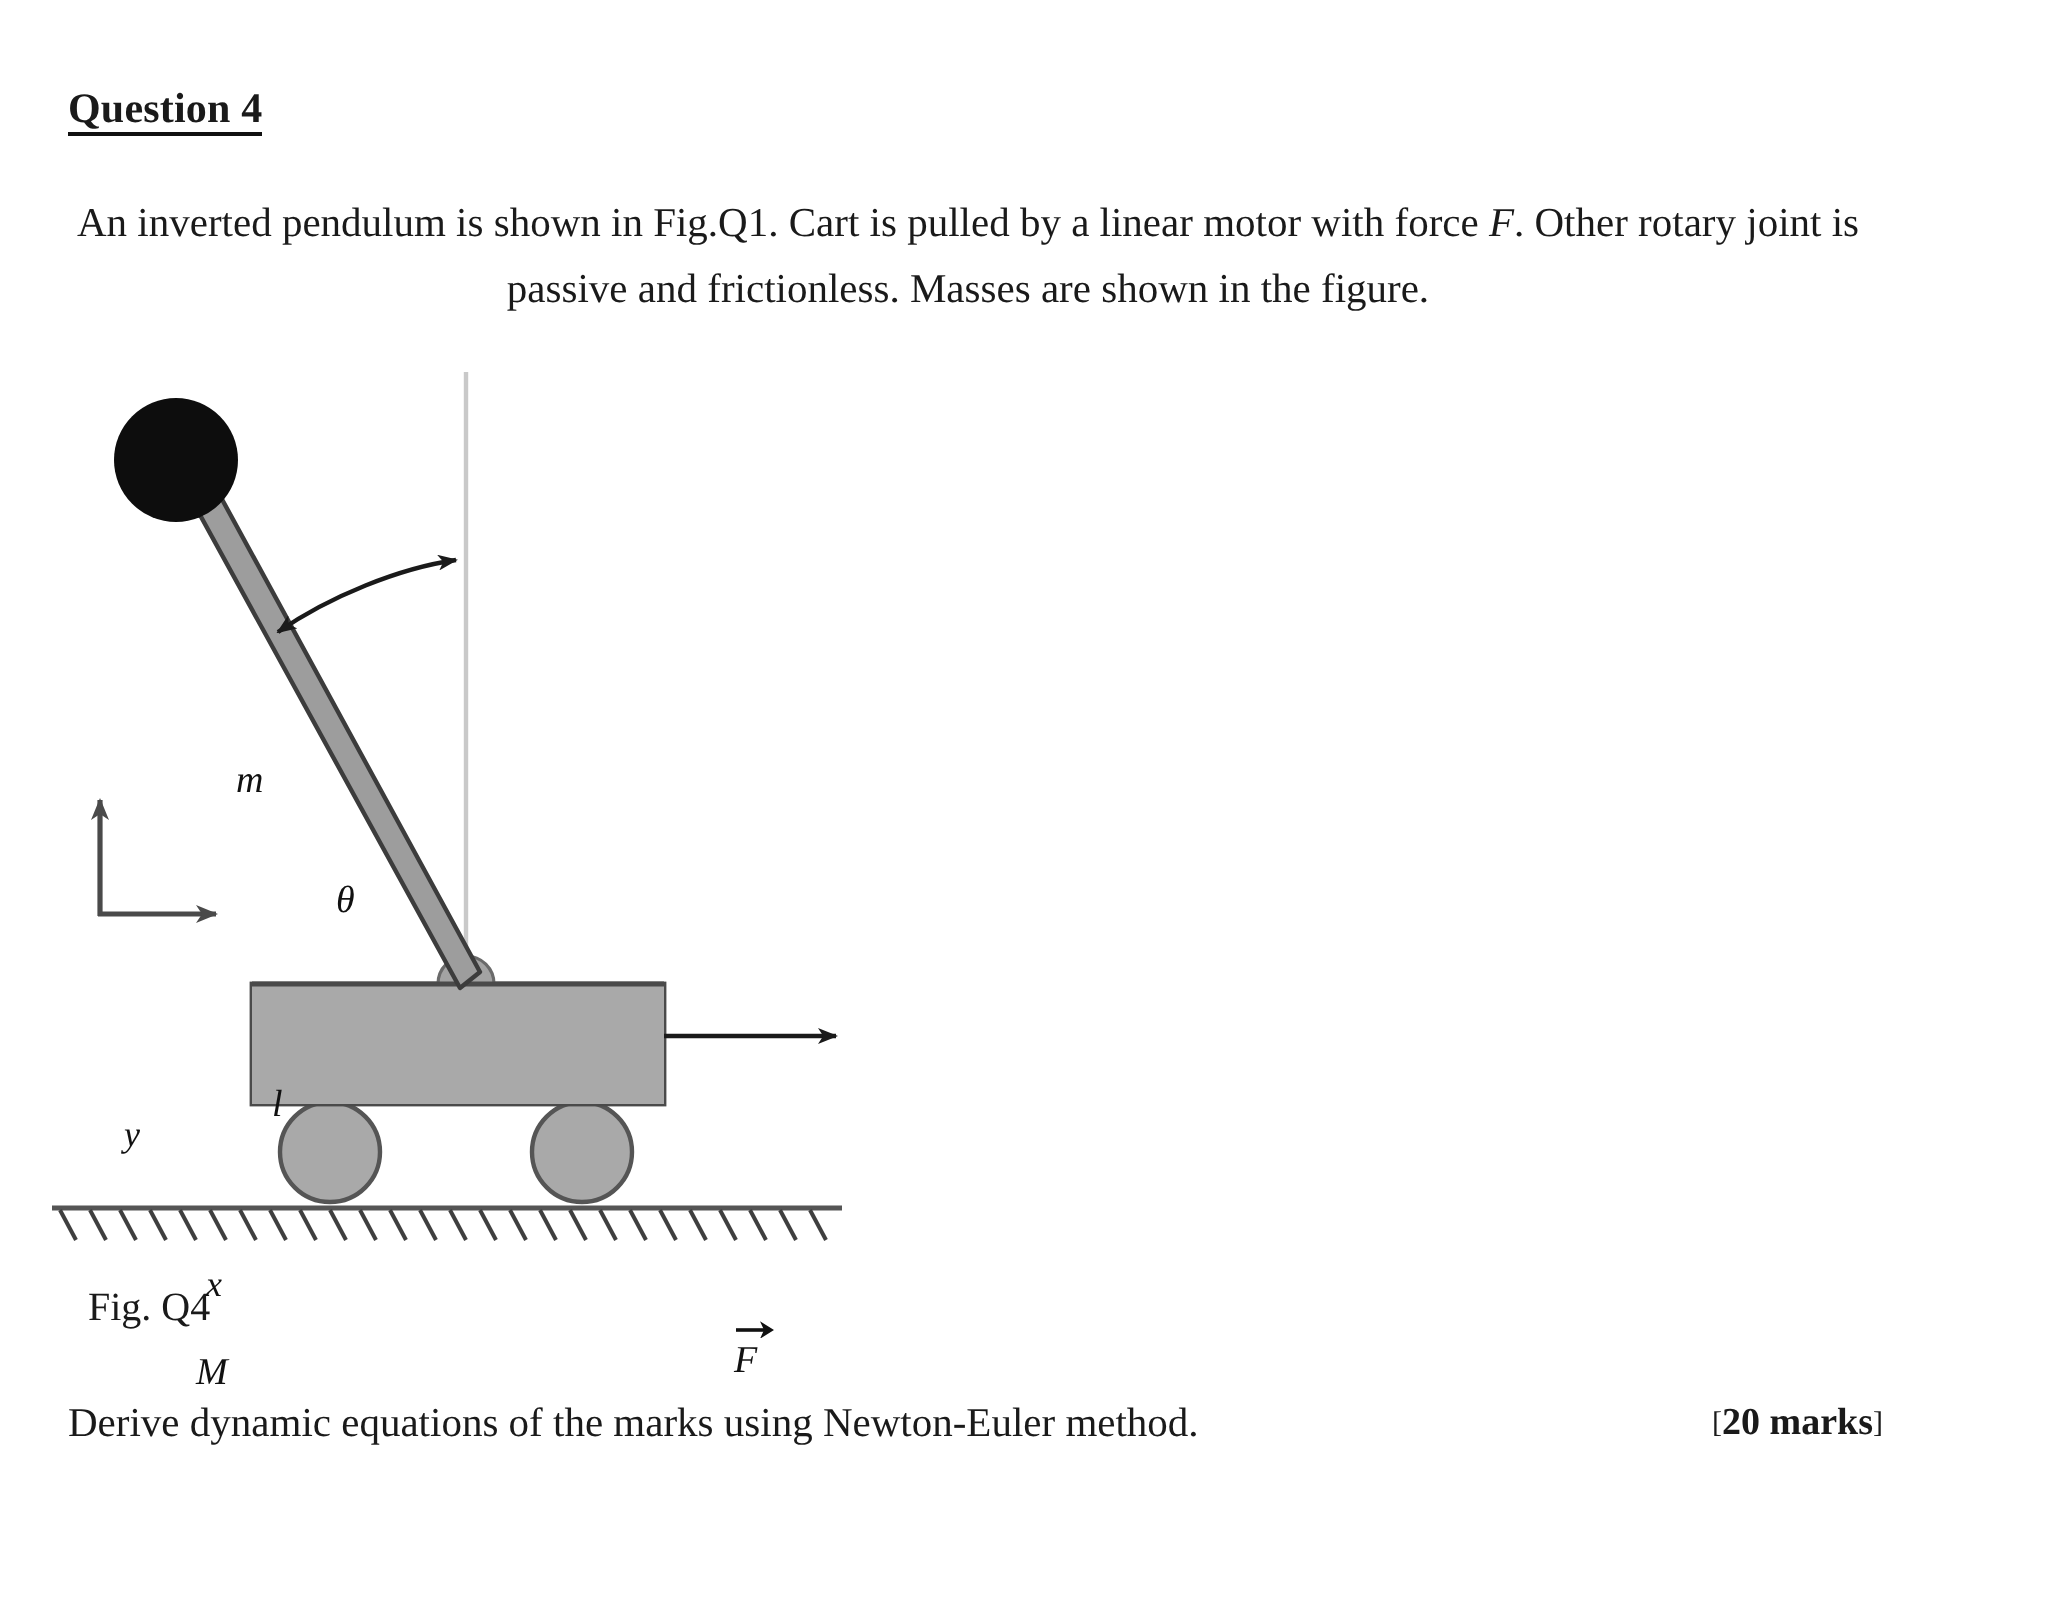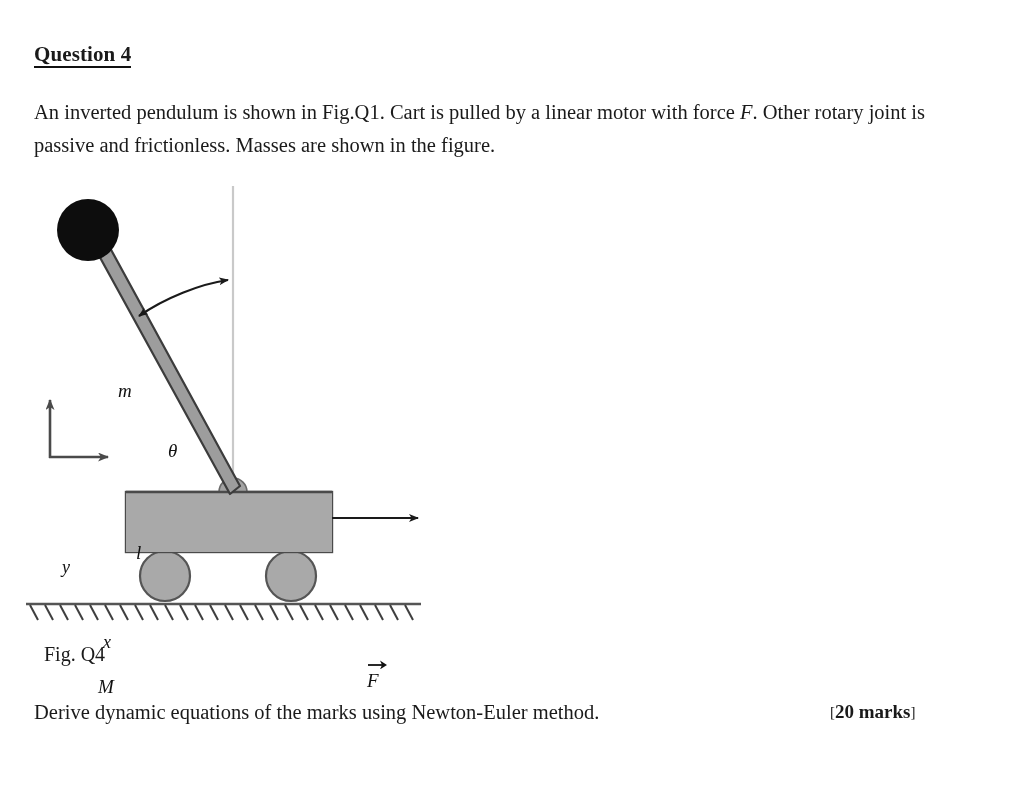--- a/index.html
+++ b/index.html
@@ -38,21 +38,21 @@
   }
 
   
   .q-body {
     position: absolute;
     left: 34px;
     top: 96px;
     width: 900px;
     font-size: 20.5px;
     line-height: 33px;
-    text-align: left;
+    text-align: center;
   }
   .q-body .italic { font-style: italic; }
 
   
   .fig-caption {
     position: absolute;
     left: 44px;
     top: 643px;
     font-size: 20px;
   }
@@ -64,21 +64,21 @@
     font-size: 20.5px;
   }
   .prompt-text {
     position: absolute;
     left: 0;
     top: 0;
     white-space: nowrap;
   }
   .marks {
     position: absolute;
-    left: 796px;
+    left: 822px;
     top: 0;
     font-size: 19px;
     white-space: nowrap;
   }
   .marks .bracket {
     font-size: 15px;
     vertical-align: 1px;
   }
   .marks .marks-label {
     font-weight: bold;

